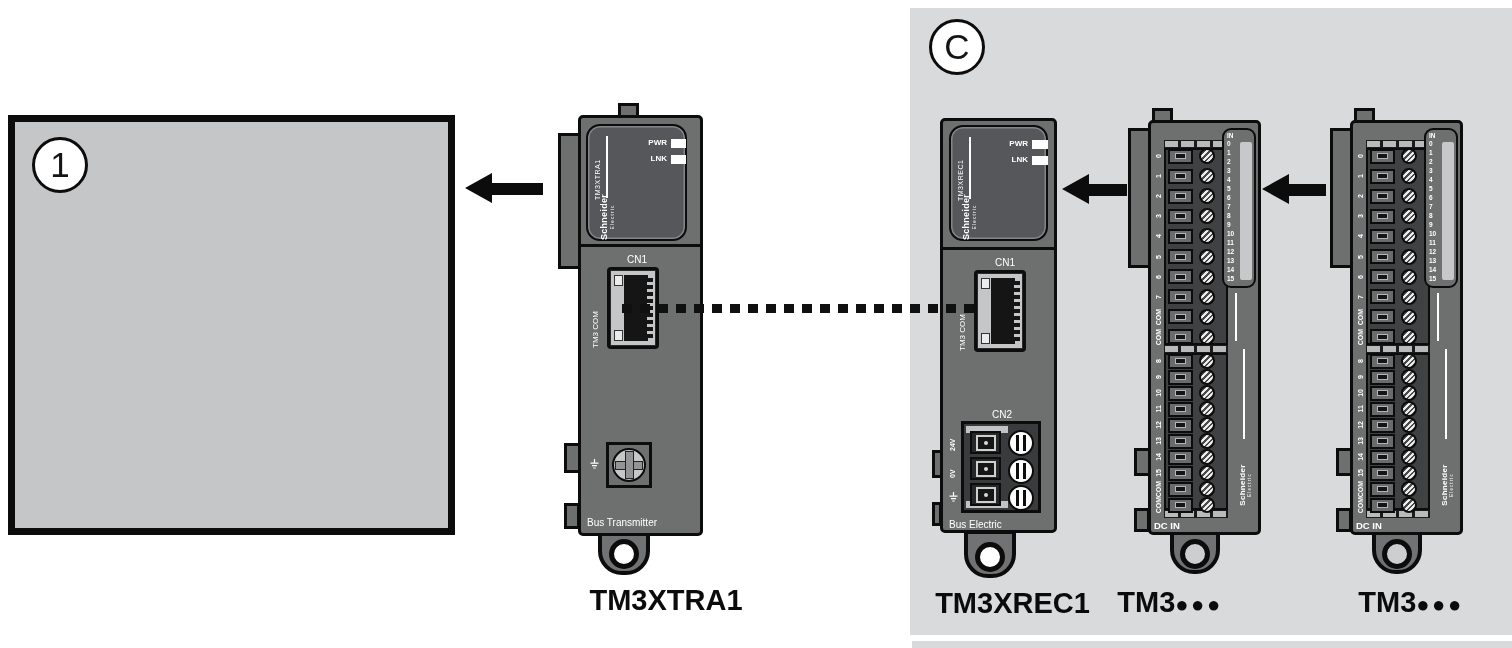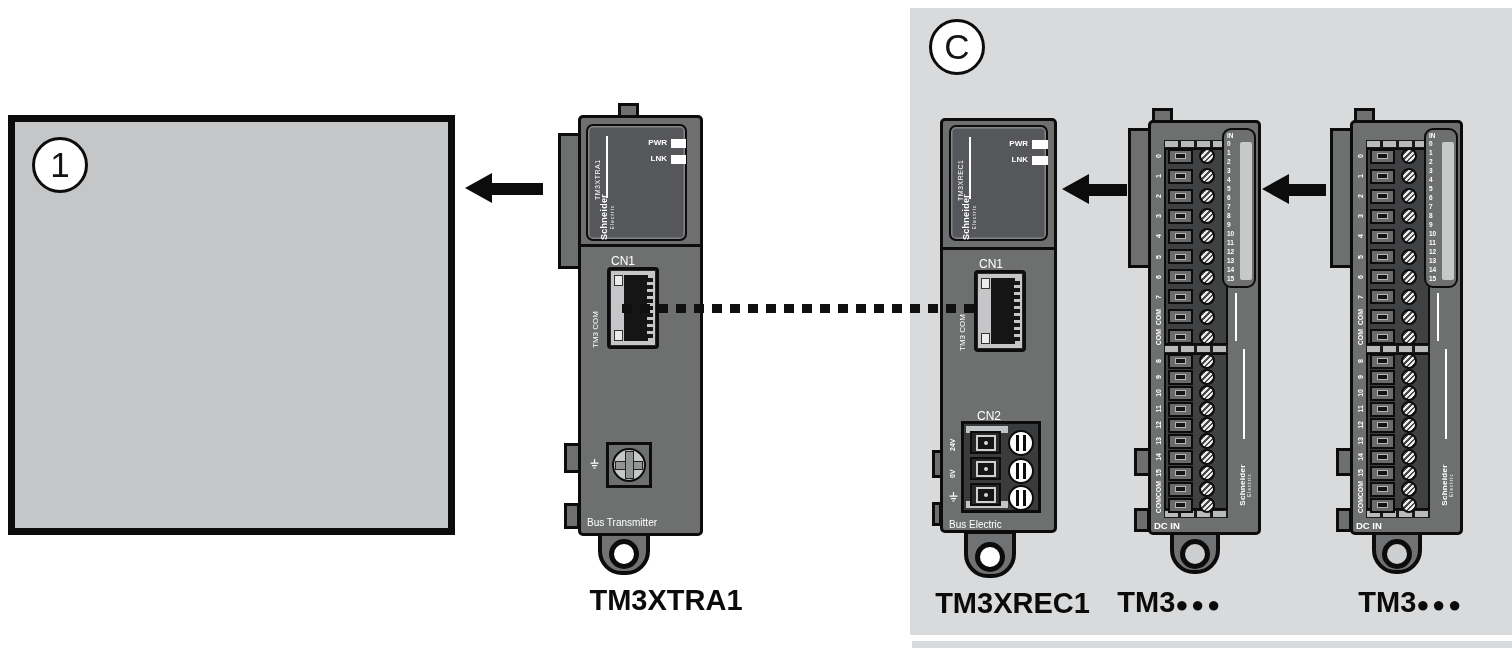--- a/index.html
+++ b/index.html
@@ -23,29 +23,29 @@
            border-right:27px solid #0c0c0c; }
   .arrow::after { content:""; position:absolute; left:24px; right:0; top:9.5px; height:12px; background:#0c0c0c; }
 
   
   .dotline { position:absolute; background:repeating-linear-gradient(90deg,#101010 0 10px,transparent 10px 18px); z-index:40; }
 
   
   .module { position:absolute; }
   .clip { position:absolute; background:#6e7070; border:3px solid #0c0c0c; }
   .mod-body { position:absolute; background:#6e7070; border:3px solid #0c0c0c; border-radius:5px; }
-  .panel-dark { position:absolute; background:#56575a; border:2px solid #0c0c0c; border-radius:7px;
+  .panel-dark { position:absolute; background:#56575a; border:2px solid #0c0c0c; border-radius:14px;
            box-shadow:inset 0 0 0 1.5px #84858a; }
   .divider { position:absolute; left:0; right:0; height:3px; background:#0c0c0c; }
   .vtext { writing-mode:vertical-rl; transform:rotate(180deg); }
   .idtext { position:absolute; font-size:7px; color:#fff; letter-spacing:.5px; }
   .vline { position:absolute; width:1.5px; background:#fff; }
   .ledlabel { position:absolute; font-size:8px; font-weight:bold; color:#fff; text-align:right; }
   .led { position:absolute; background:#fff; }
-  .portlabel { position:absolute; font-size:12px; color:#fff; }
+  .portlabel { position:absolute; text-align:center; font-size:10px; color:#fff; }
   .comlabel { position:absolute; font-size:8px; color:#fff; }
   .footer { position:absolute; font-size:10px; color:#fff; white-space:nowrap; }
   .rot90ccw { position:absolute; display:flex; flex-direction:column; align-items:center; justify-content:center;
            transform:rotate(-90deg); line-height:1; }
   .b1 { font-size:9px; font-weight:bold; color:#fff; letter-spacing:.3px; }
   .b2 { font-size:5px; color:#fff; letter-spacing:1.1px; margin-top:1px; }
   .small .b1 { font-size:8px; } .small .b2 { font-size:4.5px; }
 
   
   .rj45 { position:absolute; background:#0d0d0d; border-radius:4px; padding:3px; }

